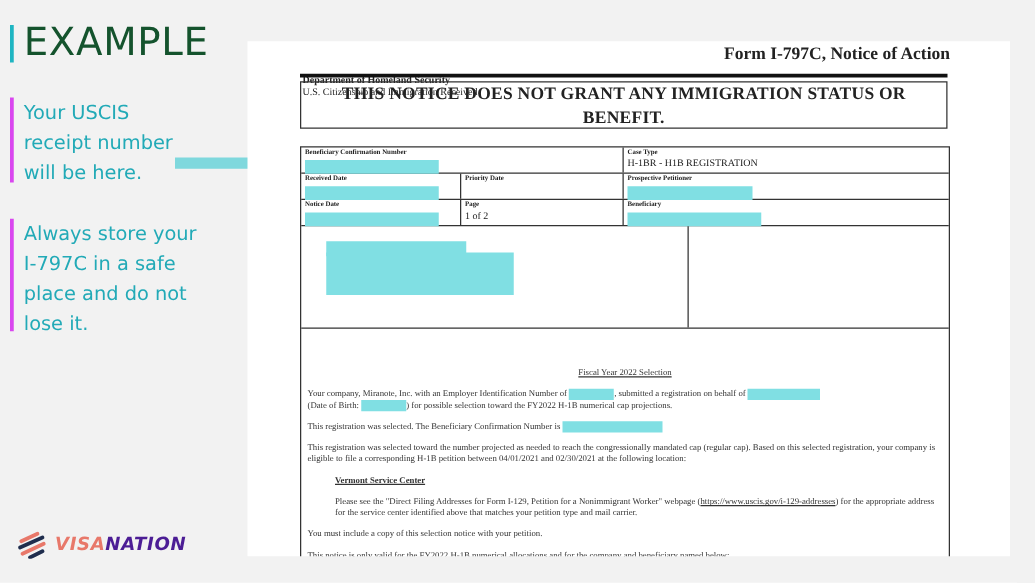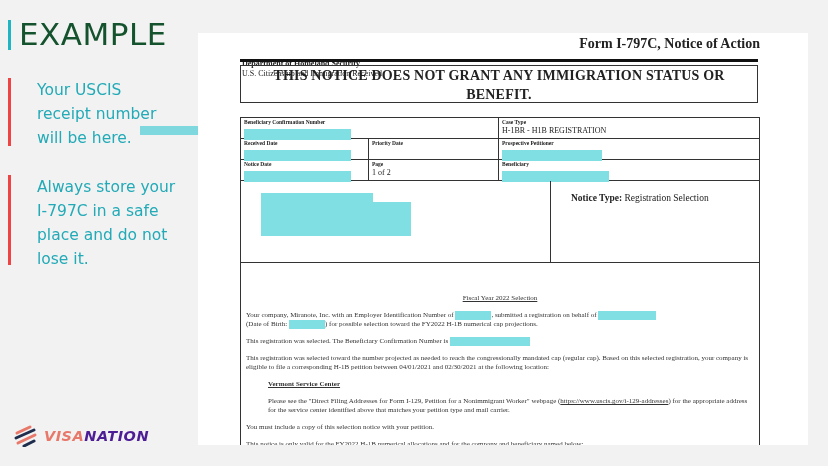--- a/index.html
+++ b/index.html
@@ -3,21 +3,21 @@
 <meta charset="utf-8">
 <style>
   * { box-sizing: border-box; margin: 0; padding: 0; }
   html, body { width: 828px; height: 466px; overflow: hidden; background: #f2f2f2; }
   body { position: relative; font-family: "Liberation Sans", sans-serif; }
 
   .left-panel { position: absolute; left: 0; top: 0; width: 200px; height: 466px; }
   .heading-bar { position: absolute; left: 8px; top: 20px; width: 3px; height: 30px; background: #1fb5c2; }
   .heading { position: absolute; left: 19px; top: 16px; font-family: "DejaVu Sans", sans-serif; font-size: 31px; color: #14532d; letter-spacing: 0.5px; font-weight: normal; }
 
-  .note { position: absolute; left: 8px; border-left: 3px solid #ef4444; padding-left: 26px; font-family: "DejaVu Sans", sans-serif; color: #22aab7; font-size: 15.5px; line-height: 24px; }
+  .note { position: absolute; left: 8px; border-left: 3px solid #d946ef; padding-left: 8px; font-family: "DejaVu Sans", sans-serif; color: #22aab7; font-size: 15.5px; line-height: 24px; }
   .note1 { top: 78px; width: 160px; height: 68px; }
   .note2 { top: 175px; width: 190px; height: 90px; }
 
   .arrow { position: absolute; left: 140px; top: 112px; width: 96px; height: 38px; }
 
   .logo { position: absolute; left: 14px; top: 425px; display: flex; align-items: center; }
   .logo-text { font-family: "DejaVu Sans", sans-serif; font-weight: bold; font-style: italic; font-size: 14.5px; margin-left: 6px; letter-spacing: 0.5px; }
   .logo-visa { color: #e8786a; }
   .logo-nation { color: #4c1d95; }
 
@@ -131,24 +131,20 @@
         <span class="label">Beneficiary</span>
         <span class="redact" style="width:107px;height:11px;"></span>
       </div>
     </div>
 
     <div class="notice-section">
       <div class="notice-left">
         <div class="redact" style="position:absolute;left:20px;top:12px;width:112px;height:12px;"></div>
         <div class="redact" style="position:absolute;left:20px;top:21px;width:150px;height:34px;"></div>
       </div>
-      <div class="notice-right">
-        <b>Notice Type:</b>
-        <span>Registration Selection</span>
-      </div>
     </div>
 
     <div class="body-text" style="height:180px;margin-top:23px;">
       <div class="center-u">Fiscal Year 2022 Selection</div>
       <p>
         <span>Your company, Miranote, Inc. with an Employer Identification Number of</span>
         <span class="redact" style="width:36px;height:9px;vertical-align:middle;"></span><span>, submitted a registration on behalf of</span>
         <span class="redact" style="width:58px;height:9px;vertical-align:middle;"></span><br>
         <span>(Date of Birth:</span>
         <span class="redact" style="width:36px;height:9px;vertical-align:middle;"></span><span>)  for possible selection toward the FY2022 H-1B numerical cap projections.</span>

